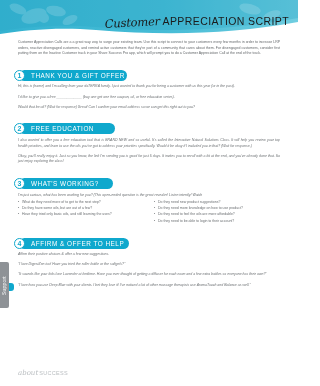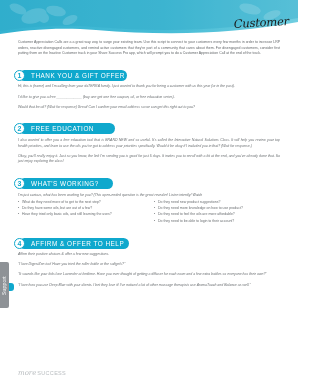--- a/index.html
+++ b/index.html
@@ -188,20 +188,21 @@
         <ellipse cx="56" cy="11" rx="10" ry="5" transform="rotate(12 56 11)"></ellipse>
         <ellipse cx="18" cy="9" rx="9" ry="4.5" transform="rotate(25 18 9)"></ellipse>
         <ellipse cx="70" cy="20" rx="8" ry="4" transform="rotate(-25 70 20)"></ellipse>
         <circle cx="44" cy="18" r="5"></circle>
         <ellipse cx="250" cy="9" rx="11" ry="5" transform="rotate(15 250 9)"></ellipse>
         <ellipse cx="272" cy="15" rx="9" ry="4" transform="rotate(-20 272 15)"></ellipse>
       </g>
     </svg>
     <div class="banner-title">
       <span class="script-word">Customer</span>
+      <span class="title-caps">APPRECIATION SCRIPT</span>
     </div>
   </div>
 
   <div class="content">
 
     <p class="intro">Customer Appreciation Calls are a a great way way to surge your existing team. Use this script to connect to your customers every few months in order to increase LRP orders, reactive disengaged customers, and remind active customers that they're part of a community that cares about them. For disengaged customers, consider first putting them on the Inactive Customer track in your Share Success Pro app, which will prompt you to do a Customer Appreciation Call at the end of the track.</p>
 
     <div class="section">
       <div class="pill-wrap">
         <div class="pill-bar pill-w1"></div>
@@ -253,21 +254,21 @@
       </div>
       <p class="para">Affirm their positive choices &amp; offer a few new suggestions.</p>
       <p class="para">"I love DigestZen too! Have you tried the roller bottle or the softgels?"</p>
       <p class="para">"It sounds like your kids love Lavender at bedtime. Have you ever thought of getting a diffuser for each room and a few extra bottles so everyone has their own?"</p>
       <p class="para">"I love how you use Deep Blue with your clients. I bet they love it! I've noticed a lot of other massage therapists use AromaTouch and Balance as well."</p>
     </div>
 
   </div>
 
   <div class="footer">
-    <span class="footer-script">more</span>
+    <span class="footer-script">about</span>
     <span class="footer-caps">SUCCESS</span>
   </div>
 
   <div class="support-tab">
     <span>Support</span>
   </div>
   <div class="side-chev"></div>
 
 </div>
 

